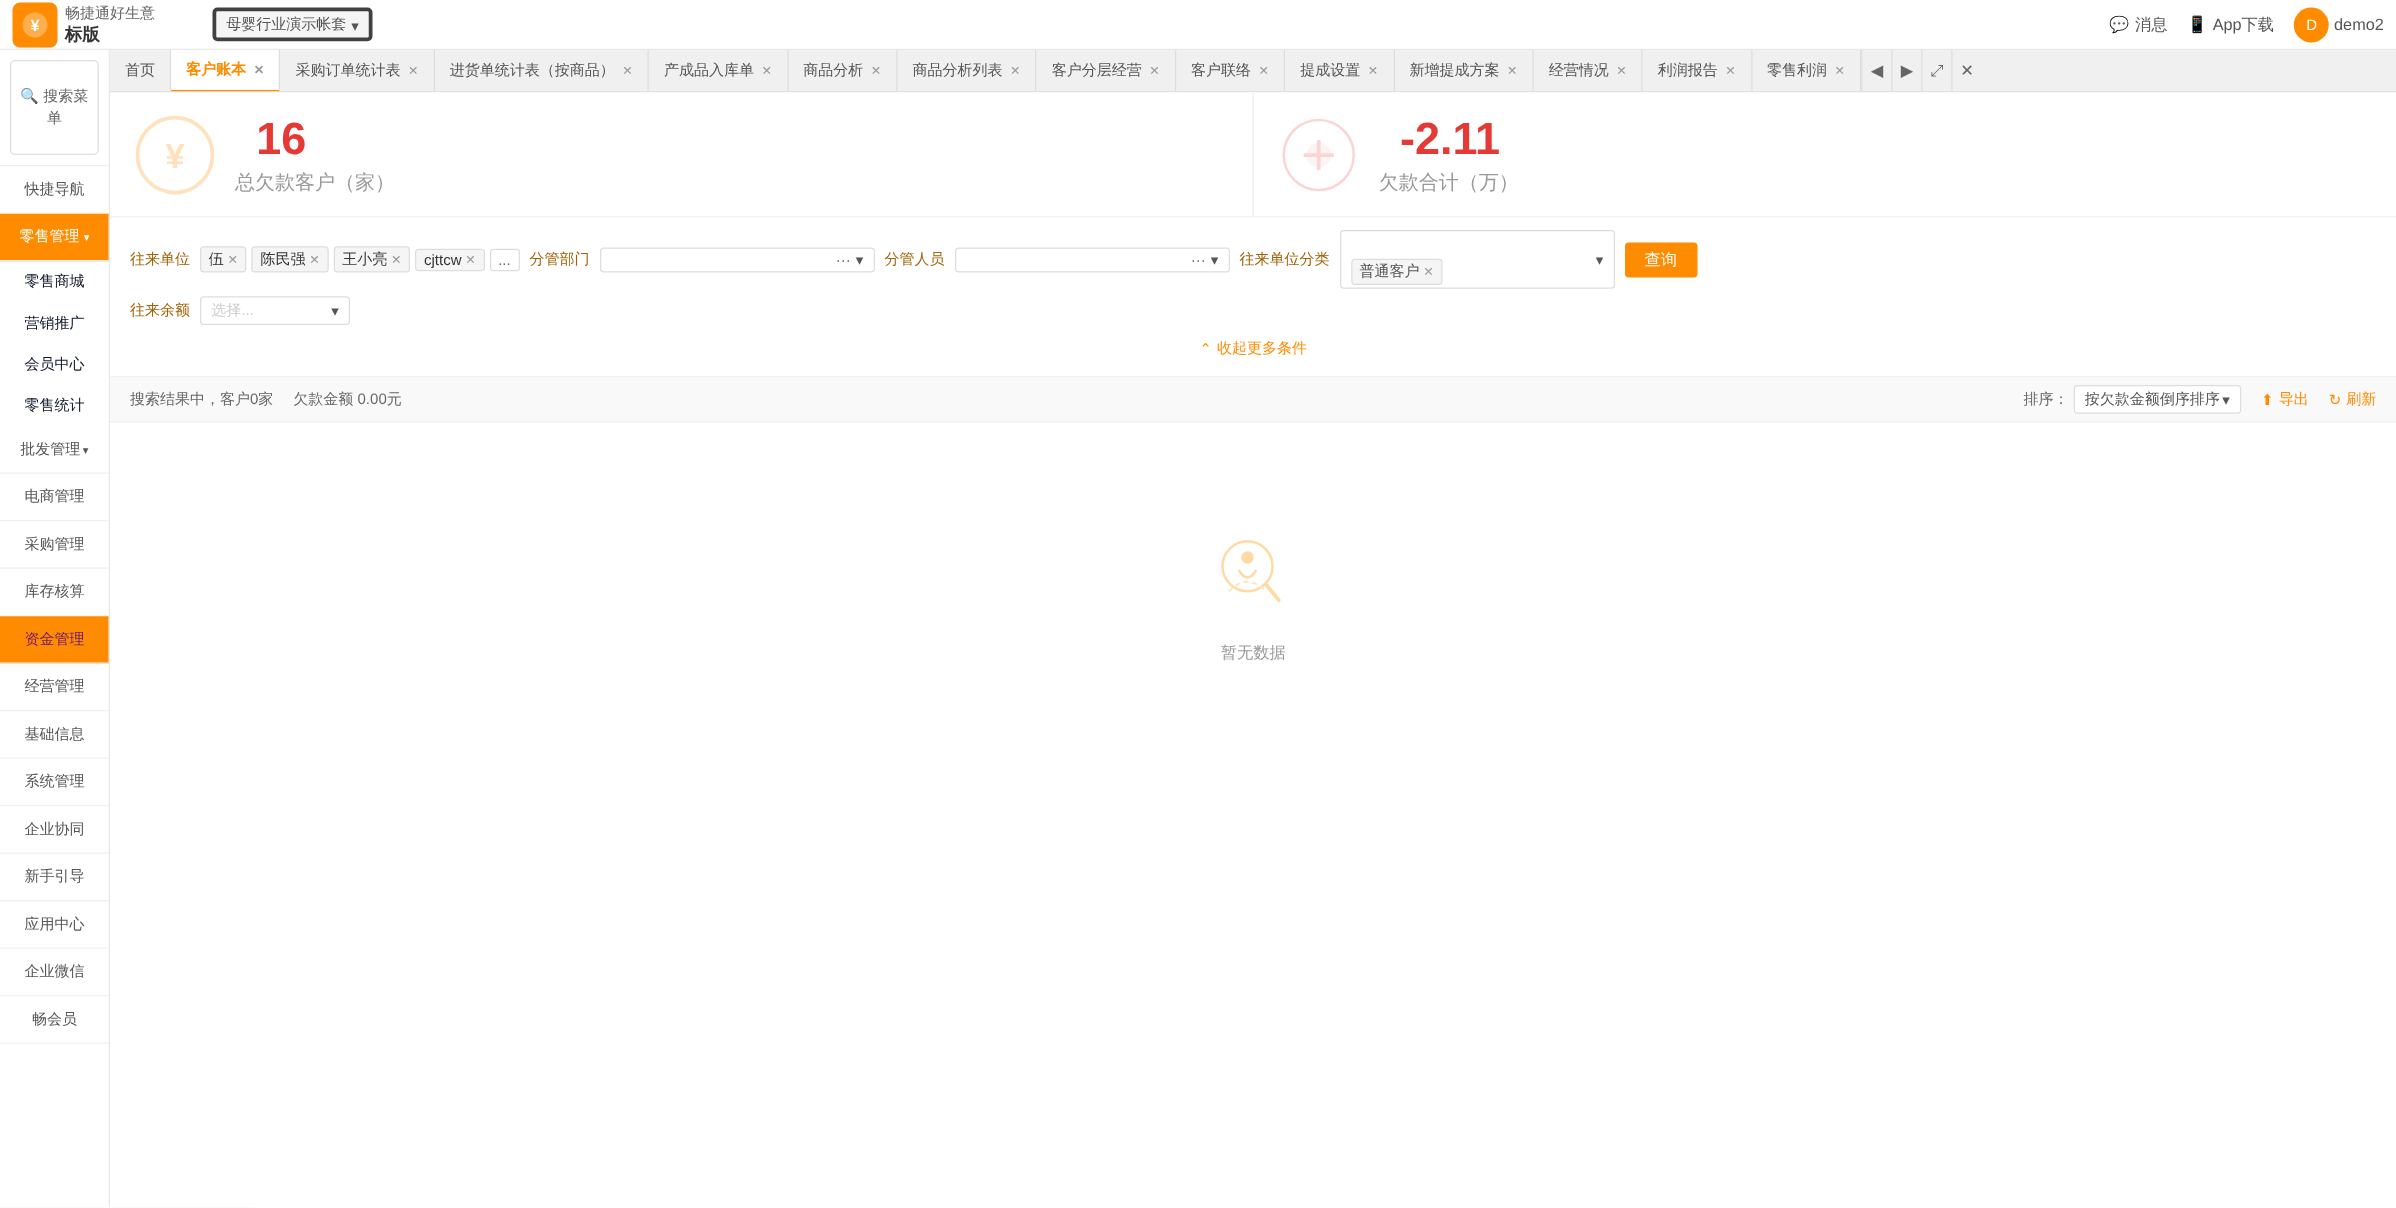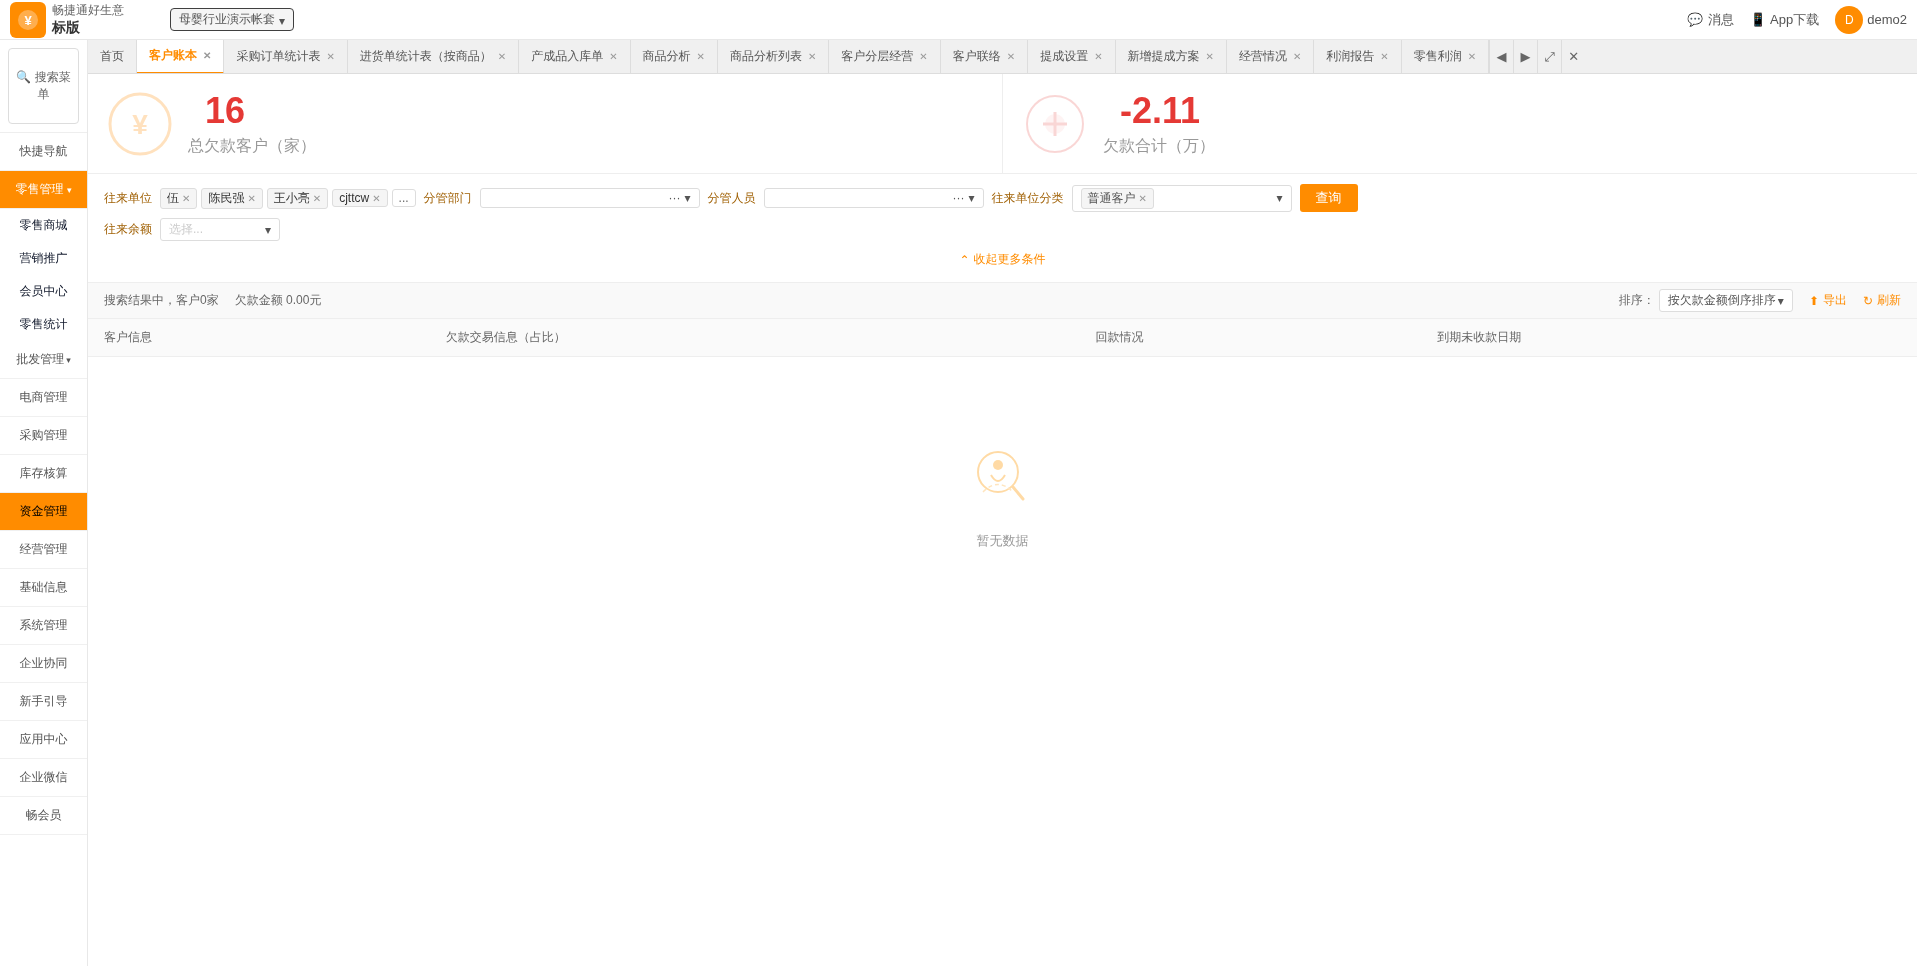--- a/index.html
+++ b/index.html
@@ -12,21 +12,21 @@
     .sidebar { width: 88px; background: #fff; border-right: 1px solid #e8e8e8; display: flex; flex-direction: column; overflow-y: auto; flex-shrink: 0; }
     .content-area { flex: 1; display: flex; flex-direction: column; overflow: hidden; }
     .tab-bar { background: #f0f0f0; border-bottom: 1px solid #ddd; display: flex; align-items: center; height: 34px; flex-shrink: 0; overflow: hidden; }
     .main-content { flex: 1; overflow-y: auto; background: #fff; }
 
     
     .logo-area { display: flex; align-items: center; gap: 6px; min-width: 150px; }
     .logo-icon { width: 36px; height: 36px; background: #ff8c00; border-radius: 6px; display: flex; align-items: center; justify-content: center; color: white; font-size: 18px; }
     .logo-text { font-size: 12px; color: #666; }
     .logo-title { font-size: 14px; font-weight: bold; color: #333; }
-    .version-selector { display: flex; align-items: flex-end; gap: 4px; background: #f5f5f5; border: 1px solid #404040; border-radius: 4px; padding: 2px 8px; margin-left: 10px; cursor: pointer; color: #555; font-size: 12px; }
+    .version-selector { display: flex; align-items: flex-end; gap: 4px; background: #f5f5f5; border: 3px solid #404040; border-radius: 4px; padding: 2px 8px; margin-left: 10px; cursor: pointer; color: #555; font-size: 12px; }
     .top-right { margin-left: auto; display: flex; align-items: center; gap: 16px; }
     .top-btn { display: flex; align-items: center; gap: 4px; color: #555; cursor: pointer; font-size: 13px; }
     .avatar { width: 28px; height: 28px; border-radius: 50%; background: #ff8c00; color: white; display: flex; align-items: center; justify-content: center; font-size: 12px; }
 
     
     .tab-item { display: flex; align-items: center; padding: 0 12px; height: 34px; font-size: 12px; color: #555; cursor: pointer; border-right: 1px solid #ddd; white-space: nowrap; flex-shrink: 0; gap: 4px; }
     .tab-item.active { background: #fff; color: #ff8c00; font-weight: bold; border-bottom: 2px solid #ff8c00; }
     .tab-item .close-x { color: #999; font-size: 10px; margin-left: 2px; }
     .tab-nav-btn { width: 24px; height: 34px; display: flex; align-items: center; justify-content: center; cursor: pointer; color: #666; border-left: 1px solid #ddd; flex-shrink: 0; }
 
@@ -132,21 +132,21 @@
       <div class="sidebar-group-item">零售商城</div>
       <div class="sidebar-group-item">营销推广</div>
       <div class="sidebar-group-item">会员中心</div>
       <div class="sidebar-group-item">零售统计</div>
       <div class="sidebar-nav-item has-arrow">
         批发管理 <span style="font-size:9px;">▾</span>
       </div>
       <div class="sidebar-nav-item">电商管理</div>
       <div class="sidebar-nav-item">采购管理</div>
       <div class="sidebar-nav-item">库存核算</div>
-      <div class="sidebar-nav-item" style="background:#ff8c00;color:#000000;">资金管理</div>
+      <div class="sidebar-nav-item" style="background:#ff8c00;color:#701a75;">资金管理</div>
       <div class="sidebar-nav-item">经营管理</div>
       <div class="sidebar-nav-item">基础信息</div>
       <div class="sidebar-nav-item">系统管理</div>
       <div class="sidebar-nav-item">企业协同</div>
       <div class="sidebar-nav-item">新手引导</div>
       <div class="sidebar-nav-item">应用中心</div>
       <div class="sidebar-nav-item">企业微信</div>
       <div class="sidebar-nav-item">畅会员</div>
     </div>
 
@@ -276,21 +276,21 @@
               <span>▾</span>
             </div>
             <span class="filter-label">分管人员</span>
             <div class="filter-select filter-select-wide">
               <span style="flex:1; color:#ccc;"></span>
               <span>···</span>
               <span>▾</span>
             </div>
             <span class="filter-label">往来单位分类</span>
             <div class="filter-select filter-select-wide">
-              <div class="filter-tag" style="margin-right:4px;">
+              <div class="filter-tag" style="margin-right:4px;margin-top:20px;">
                 <span>普通客户</span>
                 <span class="tag-close">✕</span>
               </div>
               <span style="flex:1;"></span>
               <span>▾</span>
             </div>
             <button class="query-btn">查询</button>
           </div>
           <div class="filter-row">
             <span class="filter-label">往来余额</span>
@@ -320,32 +320,20 @@
               <span>⬆</span>
               <span>导出</span>
             </div>
             <div class="action-btn">
               <span>↻</span>
               <span>刷新</span>
             </div>
           </div>
         </div>
 
-        <table class="data-table">
-          <thead>
-            <tr>
-              <th>客户信息</th>
-              <th>欠款交易信息（占比）</th>
-              <th>回款情况</th>
-              <th>到期未收款日期</th>
-            </tr>
-          </thead>
-          <tbody>
-          </tbody>
-        </table>
 
         <div class="empty-state">
           <div>
             <svg width="80" height="80" viewBox="0 0 80 80" fill="none" opacity="0.5">
               <circle cx="35" cy="35" r="20" stroke="#ffb74d" stroke-width="2" fill="none"></circle>
               <circle cx="35" cy="28" r="5" fill="#ffb74d"></circle>
               <path d="M28 38 Q35 50 42 38" stroke="#ffb74d" stroke-width="2" fill="none"></path>
               <line x1="50" y1="50" x2="60" y2="62" stroke="#ffb74d" stroke-width="3" stroke-linecap="round"></line>
               <path d="M20 55 Q35 40 50 55" stroke="#ffcc80" stroke-width="1.5" fill="none" stroke-dasharray="4,3"></path>
             </svg>

